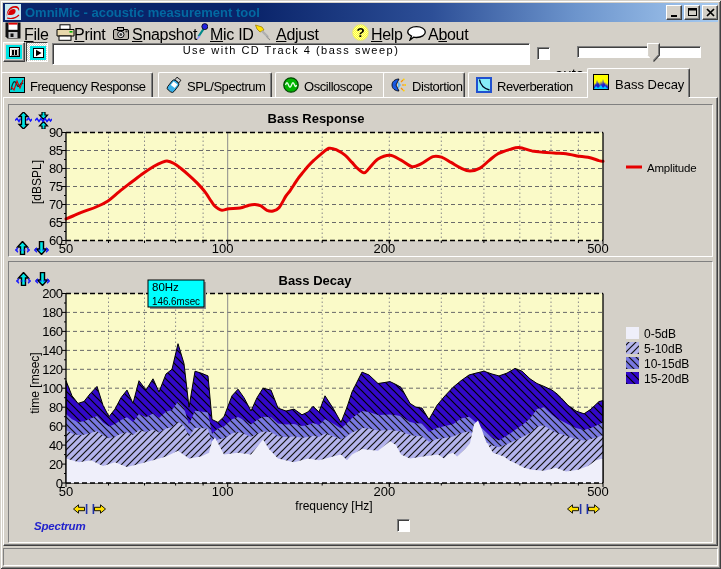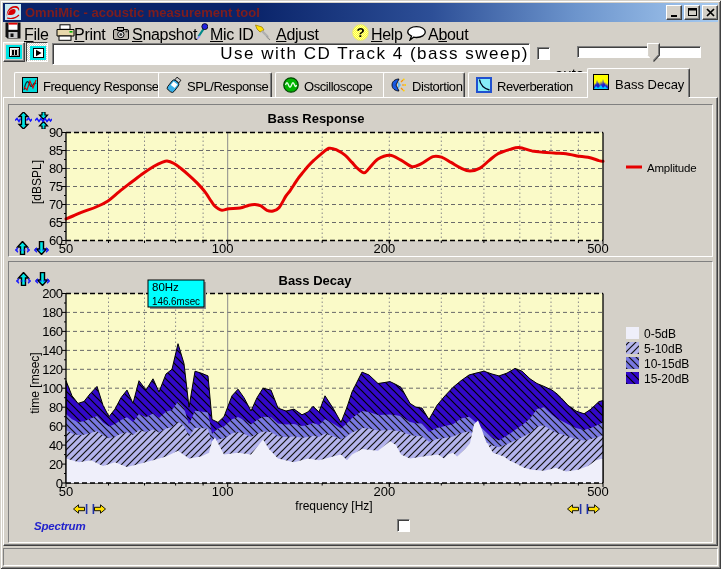--- a/index.html
+++ b/index.html
@@ -10,21 +10,21 @@
 .sunken{border:1px solid;border-color:#808080 #fff #fff #808080;box-shadow:inset 1px 1px 0 #404040}
 .mtxt{font-size:16px;letter-spacing:-0.3px;top:26px}
 </style></head><body>
 <div class="abs" style="left:0;top:0;width:721px;height:569px;box-shadow:inset 1px 1px 0 #d4d0c8,inset -1px -1px 0 #404040,inset 2px 2px 0 #fff,inset -2px -2px 0 #808080"></div>
 <div class="abs" style="left:3px;top:3px;width:715px;height:19px;background:linear-gradient(90deg,#0a246a 0%,#0a246a 35%,#2d4f97 60%,#6c94cc 80%,#a6caf0 100%)"></div>
 <div class="abs" style="left:5px;top:4px;width:16px;height:16px;background:#c8e8f0"><svg width="16" height="16" viewBox="0 0 16 16">
       <path d="M2,13 C1,8 4,2 10,2 C13,2 15,4 14,7 C13,4 11,3 8,4 C4,5.5 2,9 2,13 Z" fill="#d80000"></path>
       <path d="M3,11 C3,8 5,5.5 8,5 C10,4.7 11,6 10.5,8 C10,10 8,11 6,11 Z" fill="#d80000"></path>
       <path d="M2,14 C6,15 11,14 14,11" stroke="#d80000" stroke-width="1.2" fill="none"></path>
     </svg></div>
-<div class="abs" style="left:25px;top:5px;font-size:13px;font-weight:bold;color:#7f1d1d">OmniMic - acoustic measurement tool</div>
+<div class="abs" style="left:25px;top:5px;font-size:13px;font-weight:bold;color:#0369a1">OmniMic - acoustic measurement tool</div>
 <div class="abs raised" style="left:666px;top:5px;width:16px;height:15px;background:#d4d0c8">
     <svg width="13" height="13" style="position:absolute;left:1px;top:0px">
       <rect x="3" y="9" width="6" height="2" fill="#000"></rect>
     </svg>
   </div>
 <div class="abs raised" style="left:684px;top:5px;width:16px;height:15px;background:#d4d0c8">
     <svg width="13" height="13" style="position:absolute;left:1px;top:0px">
       <rect x="2.5" y="2.5" width="8" height="7" fill="none" stroke="#000" stroke-width="1"></rect>
       <rect x="2.5" y="2.5" width="8" height="2" fill="#000"></rect>
     </svg>
@@ -97,48 +97,48 @@
 <div class="abs" style="left:26px;top:42px;width:22px;height:20px;border:1px solid;border-color:#404040 #fff #fff #404040;background:repeating-conic-gradient(#fff 0% 25%,#d4d0c8 0% 50%) 0 0/2px 2px">
     <div class="abs" style="left:3px;top:3px;width:16px;height:14px;background:#00e5e5">
       <div class="abs" style="left:2.5px;top:2px;width:11px;height:10px;border:1px solid #000;background:#fff">
         <svg width="9" height="8" style="position:absolute;left:0px;top:0px">
           <path d="M2,0.8 L7.5,4 L2,7.2 Z" fill="#000"></path>
         </svg>
       </div>
     </div>
   </div>
 <div class="abs sunken" style="left:52px;top:43px;width:478px;height:22px;background:#fff">
-    <div style="text-align:right;font-size:17px;letter-spacing:1.5px;margin-top:0px;">Use with CD Track 4 (bass sweep)</div>
+    <div style="text-align:center;font-size:11px;letter-spacing:1.5px;margin-top:0px;">Use with CD Track 4 (bass sweep)</div>
   </div>
 <div class="abs sunken" style="left:537px;top:47px;width:13px;height:13px;background:#fff"></div>
 <div class="abs" style="left:555px;top:65px;font-size:15px">auto</div>
 <div class="abs sunken" style="left:577px;top:46px;width:124px;height:12px;background:#fff"></div>
 <div class="abs" style="left:647px;top:43px"><svg width="13" height="19" viewBox="0 0 13 19">
       <path d="M0.5,0.5 H12.5 V12 L6.5,18.5 L0.5,12 Z" fill="#d4d0c8"></path>
       <path d="M0.5,12 V0.5 H12.5" stroke="#fff" stroke-width="1.2" fill="none"></path>
       <path d="M12.5,0.5 V12 L6.5,18.5" stroke="#404040" stroke-width="1.3" fill="none"></path>
       <path d="M11.5,1.5 V11.6 L6.5,17" stroke="#808080" stroke-width="1" fill="none"></path>
     </svg></div>
-<div class="abs" style="left:14px;top:72px;width:152px;height:25px;background:#d4d0c8;border-top:1px solid #fff;border-left:1px solid #fff;border-right:1px solid #404040;box-shadow:inset -1px 0 0 #808080;border-top-left-radius:2px;border-top-right-radius:2px">
+<div class="abs" style="left:1px;top:72px;width:152px;height:25px;background:#d4d0c8;border-top:1px solid #fff;border-left:1px solid #fff;border-right:1px solid #404040;box-shadow:inset -1px 0 0 #808080;border-top-left-radius:2px;border-top-right-radius:2px">
     <div class="abs" style="left:7px;top:4px"><svg width="16" height="16" viewBox="0 0 16 16">
         <rect x="0.5" y="0.5" width="15" height="15" fill="#00d8d8" stroke="#000" stroke-width="1"></rect>
         <path d="M2,13 C4,3 6,3 8,8 C10,13 12,3 14,7" stroke="#003838" stroke-width="1.2" fill="none"></path>
         <path d="M2,10 L5,13 L8,4 L11,11 L14,3" stroke="#d80000" stroke-width="1.1" fill="none"></path>
       </svg></div>
     <div class="abs" style="left:28px;top:6px;font-size:13px;letter-spacing:-0.45px">Frequency Response</div>
   </div>
 <div class="abs" style="left:158px;top:72px;width:114px;height:25px;background:#d4d0c8;border-top:1px solid #fff;border-left:1px solid #fff;border-right:1px solid #404040;box-shadow:inset -1px 0 0 #808080;border-top-left-radius:2px;border-top-right-radius:2px">
     <div class="abs" style="left:7px;top:4px"><svg width="16" height="16" viewBox="0 0 16 16">
         <g transform="rotate(38 8 8)">
           <rect x="5.5" y="0" width="5" height="3.5" fill="#d0d0d0" stroke="#000" stroke-width="0.8"></rect>
           <rect x="4" y="3.5" width="8" height="12" rx="2.5" fill="#38b0e8" stroke="#000" stroke-width="0.8"></rect>
           <rect x="5.5" y="5.5" width="5" height="4.5" fill="#ffffff"></rect>
         </g>
       </svg></div>
-    <div class="abs" style="left:28px;top:6px;font-size:13px;letter-spacing:-0.45px">SPL/Response</div>
+    <div class="abs" style="left:28px;top:6px;font-size:13px;letter-spacing:-0.45px">SPL/Spectrum</div>
   </div>
 <div class="abs" style="left:275px;top:72px;width:117px;height:25px;background:#d4d0c8;border-top:1px solid #fff;border-left:1px solid #fff;border-right:1px solid #404040;box-shadow:inset -1px 0 0 #808080;border-top-left-radius:2px;border-top-right-radius:2px">
     <div class="abs" style="left:7px;top:4px"><svg width="16" height="16" viewBox="0 0 16 16">
         <circle cx="8" cy="8" r="7.2" fill="#00b400" stroke="#004800" stroke-width="1.3"></circle>
         <path d="M2.5,8 C3.5,5 4.5,5 5.5,8 C6.5,11 7.5,11 8.5,8 C9.5,5 10.5,5 11.5,8 C12.2,10 13,10 13.5,8" stroke="#e8ffe8" stroke-width="1.3" fill="none"></path>
       </svg></div>
     <div class="abs" style="left:28px;top:6px;font-size:13px;letter-spacing:-0.45px">Oscilloscope</div>
   </div>
 <div class="abs" style="left:383px;top:72px;width:82px;height:25px;background:#d4d0c8;border-top:1px solid #fff;border-left:1px solid #fff;border-right:1px solid #404040;box-shadow:inset -1px 0 0 #808080;border-top-left-radius:2px;border-top-right-radius:2px">
     <div class="abs" style="left:7px;top:4px"><svg width="16" height="16" viewBox="0 0 16 16">

